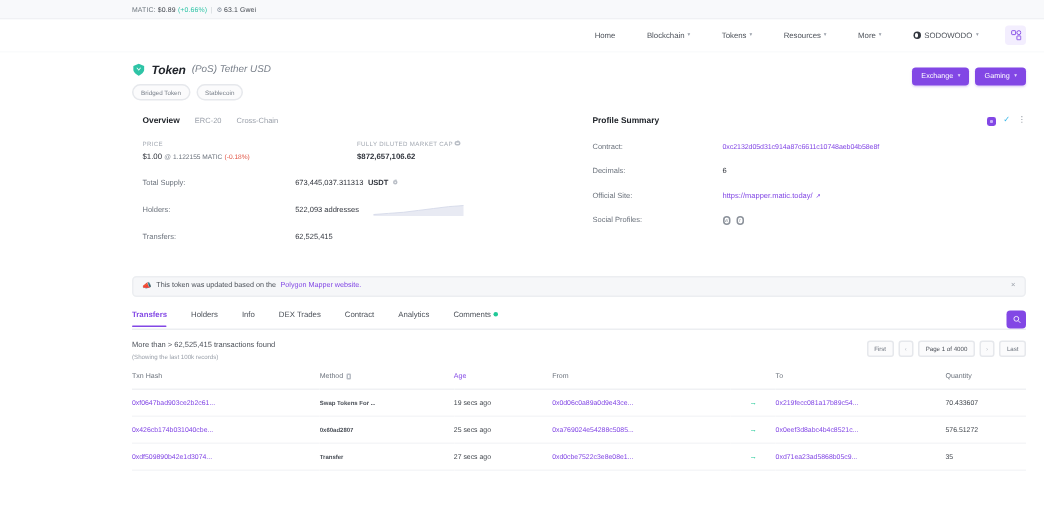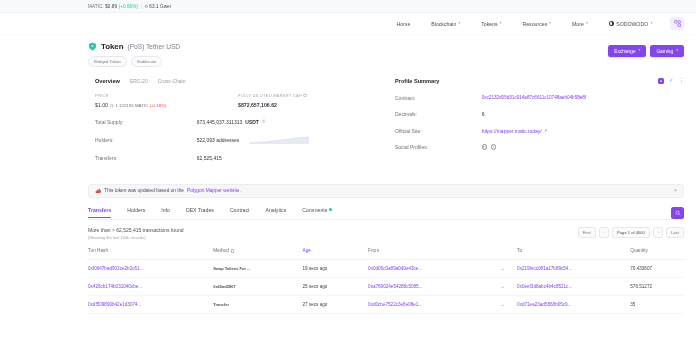--- a/index.html
+++ b/index.html
@@ -66,21 +66,21 @@
     margin-left: 7px; cursor: pointer;
   }
   .nav-sq svg { width: 7px; height: 7px; display: block; }
 
   
   .page-head {
     padding: 7px 12px 0 88px;
     display: flex; align-items: flex-start;
     justify-content: space-between;
   }
-  .title-row { display: flex; align-items: center; gap: 4px; }
+  .title-row { display: flex; align-items: center; gap: 4px; font-style: italic; }
   .tok-badge {
     width: 9px; height: 9px;
     display: flex; align-items: center; justify-content: center;
   }
   .tok-badge svg { width: 9px; height: 9px; display: block; }
   .title-main { font-size: 8px; font-weight: bold; color: #21252b; letter-spacing: -.1px; }
   .title-sub { font-size: 6.6px; color: #7c838d; font-weight: normal; }
   .tags { display: flex; gap: 4px; margin-top: 5px; }
   .tag {
     font-size: 4.2px; color: #7a818b;

